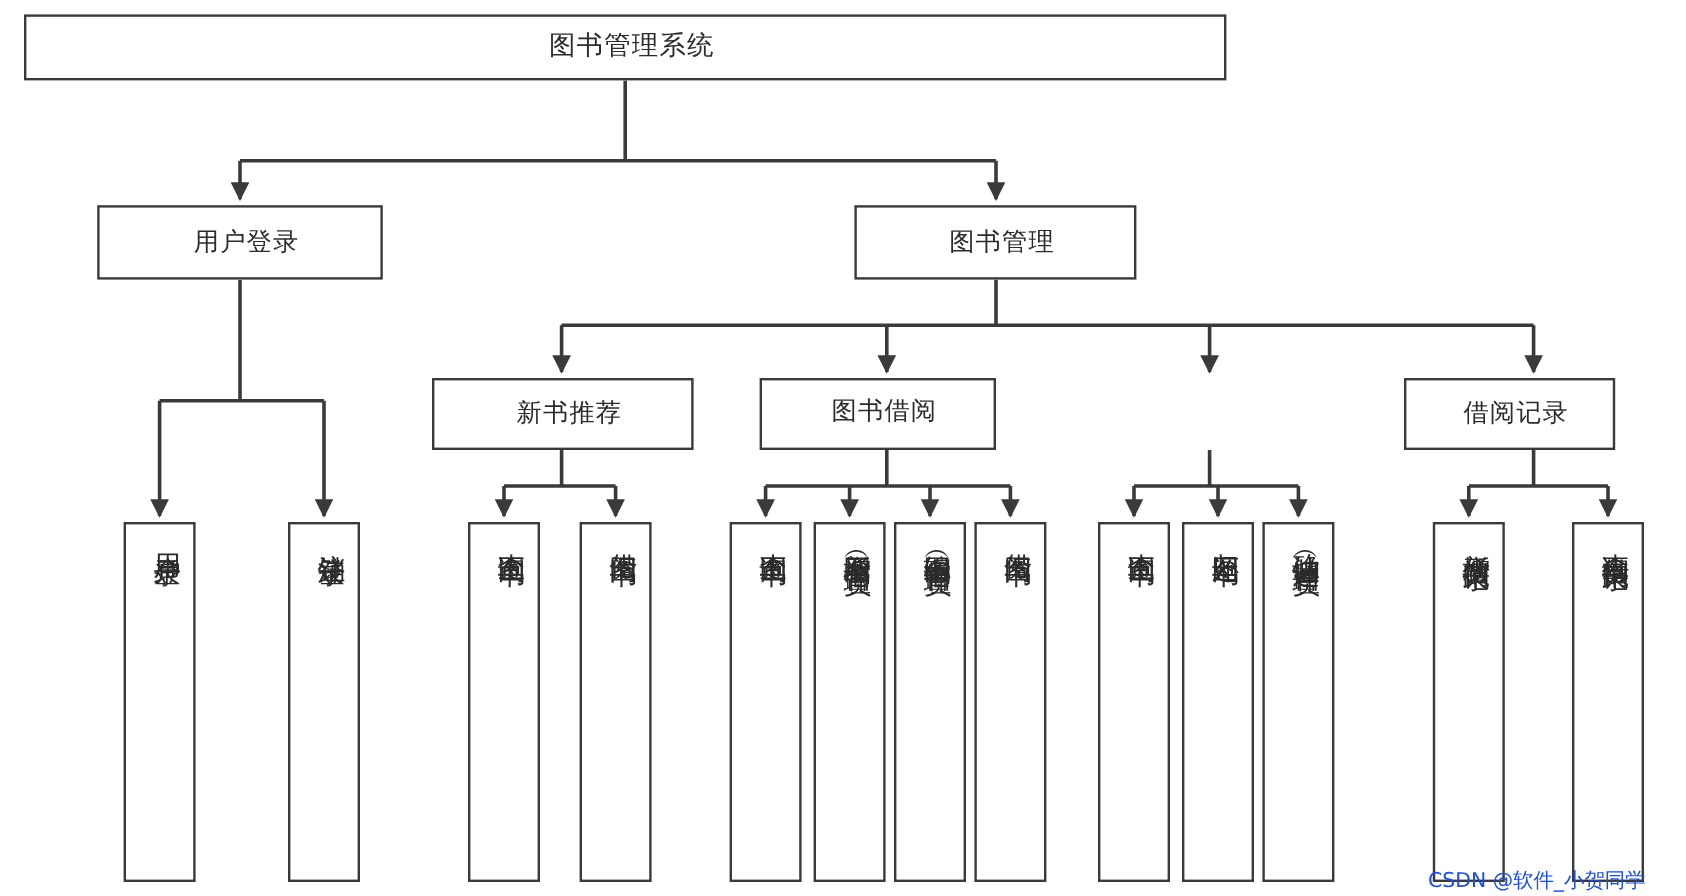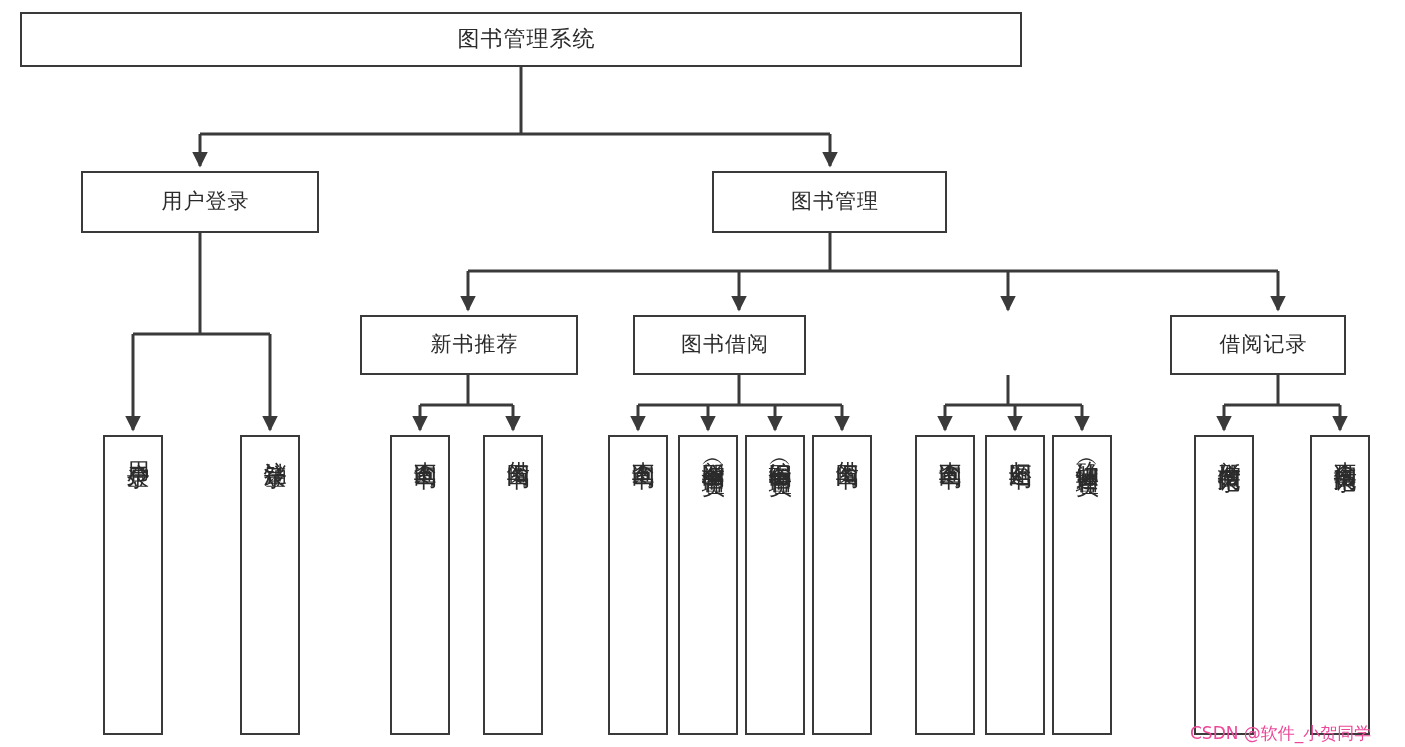--- a/index.html
+++ b/index.html
@@ -61,21 +61,21 @@
     font-size: 23px;
     line-height: 1.16;
     letter-spacing: 2px;
     white-space: nowrap;
   }
   .watermark {
     position: absolute;
     left: 1190px;
     top: 722px;
     font-size: 17px;
-    color: #ec4899;
+    color: #1d4ed8;
     white-space: nowrap;
     z-index: 3;
     font-family: "DejaVu Sans", "Liberation Sans", sans-serif;
   }
 </style>
 </head>
 <body>
 
 <div id="canvas">
 
@@ -139,21 +139,21 @@
   <div class="node horiz" style="left:81px; top:171px; width:238px; height:62px;">
     <span class="label">用户登录</span>
   </div>
   <div class="node horiz" style="left:360px; top:315px; width:218px; height:60px;">
     <span class="label">新书推荐</span>
   </div>
 
   <div class="node horiz" style="left:712px; top:171px; width:235px; height:62px;">
     <span class="label">图书管理</span>
   </div>
-  <div class="node horiz" style="left:633px; top:315px; width:173px; height:60px;">
+  <div class="node horiz" style="left:633px; top:315px; width:197px; height:60px;font-family:Liberation Mono, monospace;">
     <span class="label">图书借阅</span>
   </div>
   <div class="node horiz" style="left:1170px; top:315px; width:176px; height:60px;">
     <span class="label">借阅记录</span>
   </div>
 
   <div class="node vert" style="left:103px; top:435px; width:60px; height:300px;">
     <span class="label">用户登录</span>
   </div>
   <div class="node vert" style="left:240px; top:435px; width:60px; height:300px;">

